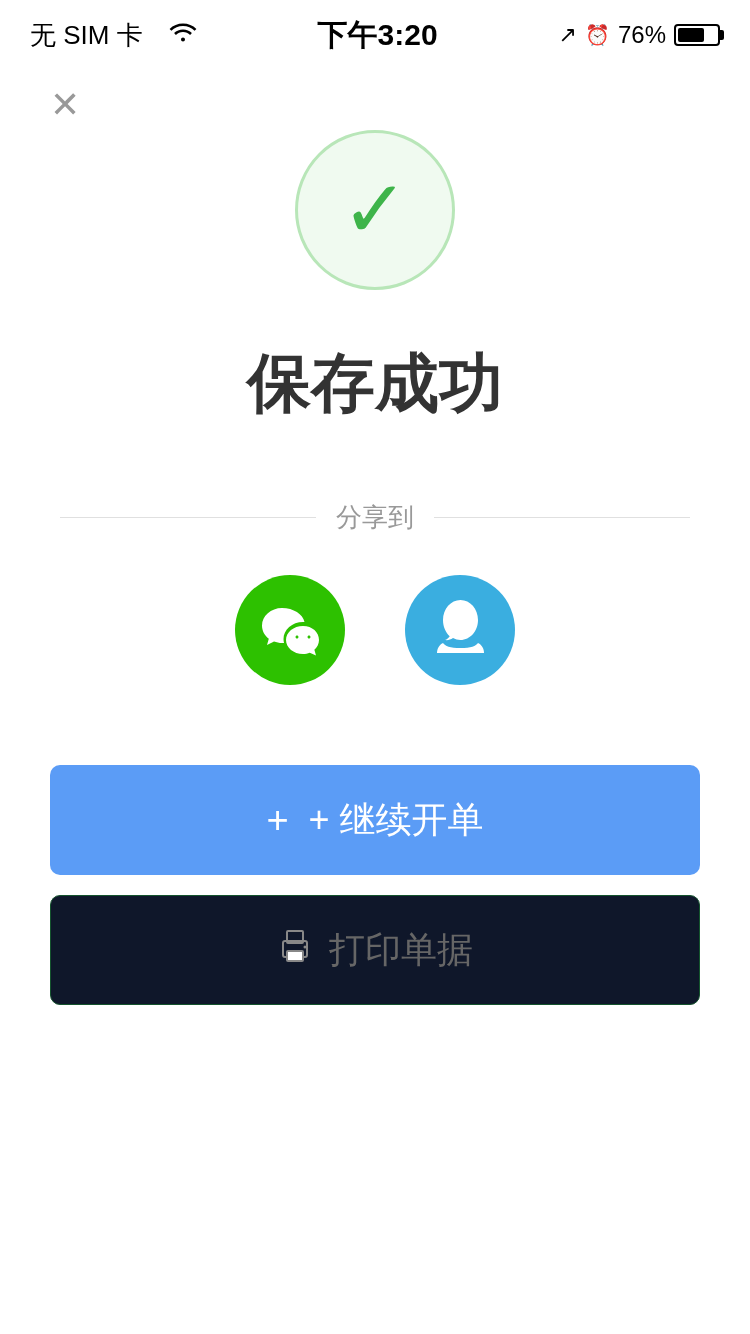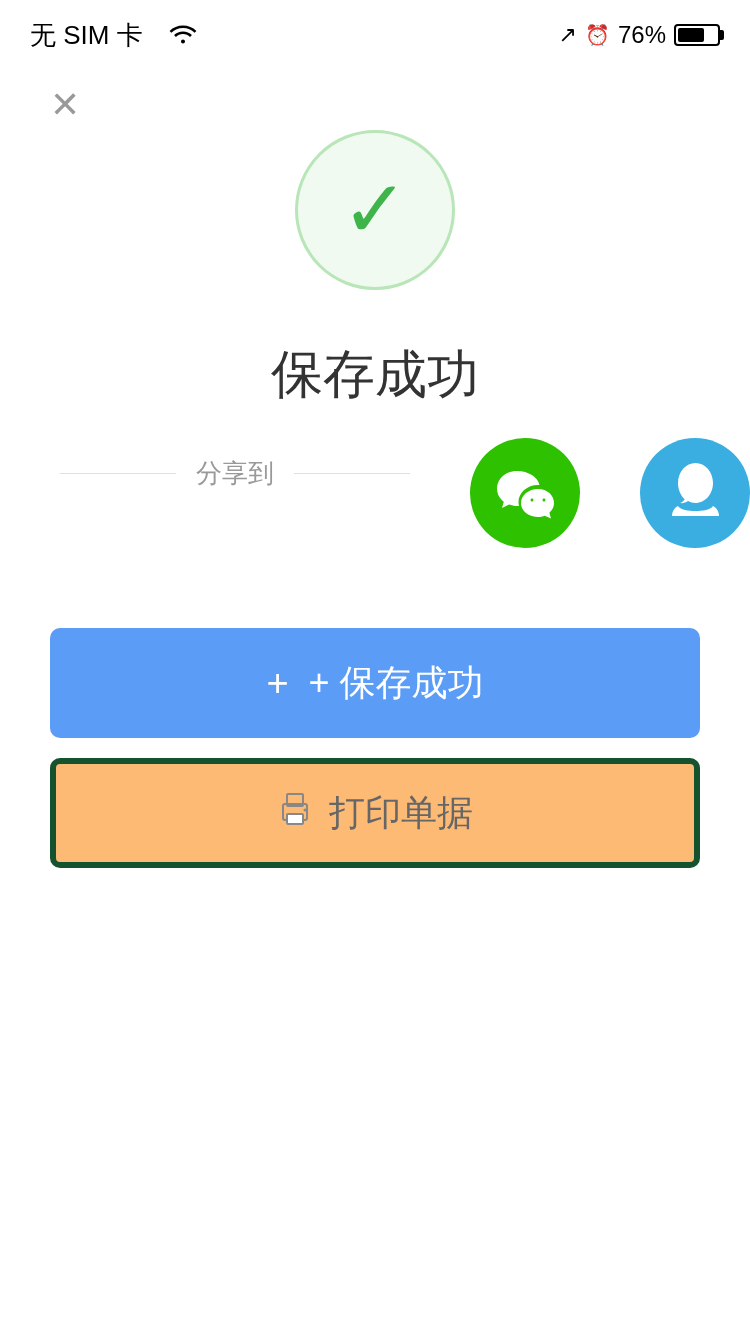--- a/index.html
+++ b/index.html
@@ -23,21 +23,21 @@
       height: 70px;
       display: flex;
       align-items: center;
       justify-content: space-between;
       padding: 0 30px;
       background: #ffffff;
     }
 
     .status-left {
       display: flex;
-      align-items: center;
+      align-items: flex-start;
       gap: 26px;
       font-size: 26px;
       color: #000;
       font-weight: 500;
     }
 
     .status-center {
       font-size: 30px;
       font-weight: 600;
       color: #000;
@@ -128,31 +128,31 @@
     }
 
     .checkmark {
       font-size: 80px;
       color: #3eb44a;
       line-height: 1;
     }
 
     
     .success-title {
-      font-size: 52px;
-      font-weight: 400;
+      font-size: 64px;
+      font-weight: 700;
       color: #333333;
-      margin-bottom: 28px;
+      margin-bottom: 73px;
     }
 
     
     .share-section {
       width: 100%;
       display: flex;
-      flex-direction: row;
+      flex-direction: column;
       align-items: center;
       margin-bottom: 50px;
     }
 
     .divider-row {
       width: 100%;
       display: flex;
       align-items: center;
       padding: 0 60px;
       margin-bottom: 40px;
@@ -217,39 +217,40 @@
       cursor: pointer;
       border: none;
     }
 
     .btn-primary {
       background: #5b9cf6;
       color: white;
     }
 
     .btn-secondary {
-      background: #fdba74;
+      background: #0f172a;
       color: #666666;
-      border: 6px solid #14532d;
+      border: 1px solid #14532d;
     }
   </style>
 </head>
 <body>
 
 <div class="status-bar">
   <div class="status-left">
     <span>无 SIM 卡</span>
     <span>
       <svg width="28" height="22" viewBox="0 0 28 22" fill="none" xmlns="http://www.w3.org/2000/svg">
         <path d="M14 17.5C15.1 17.5 16 18.4 16 19.5C16 20.6 15.1 21.5 14 21.5C12.9 21.5 12 20.6 12 19.5C12 18.4 12.9 17.5 14 17.5Z" fill="#000"></path>
         <path d="M14 12C16.8 12 19.3 13.1 21.1 14.9L22.9 13.1C20.6 10.8 17.5 9.5 14 9.5C10.5 9.5 7.4 10.8 5.1 13.1L6.9 14.9C8.7 13.1 11.2 12 14 12Z" fill="#000"></path>
         <path d="M14 6C18.5 6 22.6 7.8 25.6 10.7L27.4 8.9C23.9 5.5 19.2 3.5 14 3.5C8.8 3.5 4.1 5.5 0.6 8.9L2.4 10.7C5.4 7.8 9.5 6 14 6Z" fill="#000"></path>
       </svg>
     </span>
   </div>
+  <div class="status-center">下午3:20</div>
   <div class="status-right">
     <span style="font-size:22px;">↗</span>
     <span style="font-size:20px;">⏰</span>
     <span>76%</span>
     <div class="battery-container">
       <div class="battery-bar">
         <div class="battery-fill"></div>
       </div>
     </div>
   </div>
@@ -291,21 +292,21 @@
           <path d="M10 45C6 47 4 51 4 55H51C51 51 49 47 45 45C43 48 38 50 27.5 50C17 50 12 48 10 45Z"></path>
         </svg>
       </div>
     </div>
   </div>
 
   <div class="action-buttons">
 
     <button class="btn btn-primary">
       <span style="font-size:38px; font-weight:300;">+</span>
-      <span style="margin-left:4px;">+ 保存成功</span>
+      <span style="margin-left:4px;">+ 继续开单</span>
     </button>
 
     <button class="btn btn-secondary">
       <span>
         <svg width="36" height="34" viewBox="0 0 36 34" fill="none" xmlns="http://www.w3.org/2000/svg">
           <rect x="6" y="12" width="24" height="16" rx="2" stroke="#888" stroke-width="2" fill="none"></rect>
           <rect x="10" y="2" width="16" height="12" rx="1" stroke="#888" stroke-width="2" fill="none"></rect>
           <rect x="10" y="22" width="16" height="10" rx="1" stroke="#888" stroke-width="2" fill="white"></rect>
           <circle cx="28" cy="18" r="1.5" fill="#888"></circle>
         </svg>

